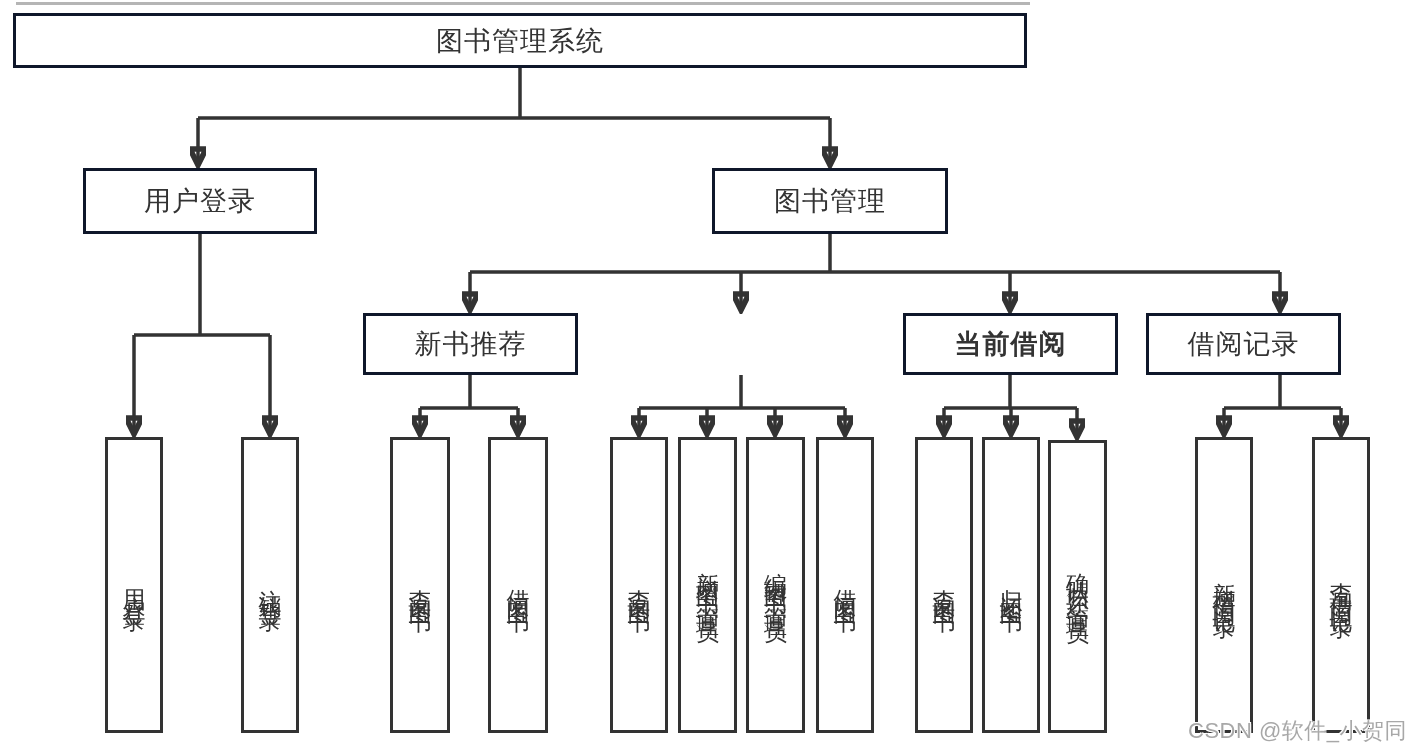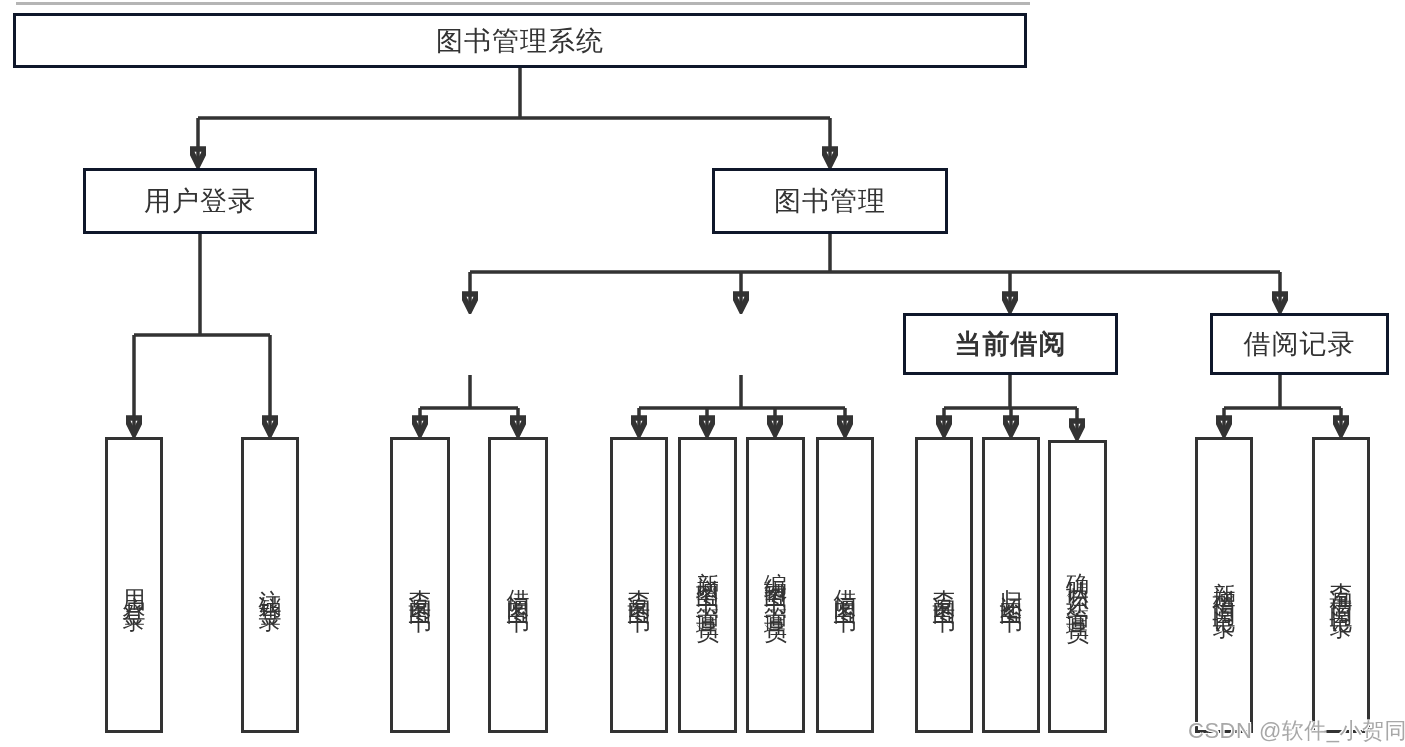--- a/index.html
+++ b/index.html
@@ -108,24 +108,27 @@
     <span>图书管理系统</span>
   </div>
 
   <div class="hbox" style="left:83px;top:168px;width:234px;height:66px;">
     <span>用户登录</span>
   </div>
   <div class="hbox" style="left:712px;top:168px;width:236px;height:66px;">
     <span>图书管理</span>
   </div>
 
+  <div class="hbox" style="left:363px;top:313px;width:215px;height:62px;">
+    <span>新书推荐</span>
+  </div>
   <div class="hbox" style="left:903px;top:313px;width:215px;height:62px;font-weight:bold;">
     <span>当前借阅</span>
   </div>
-  <div class="hbox" style="left:1210px;top:313px;width:179px;height:62px;">
+  <div class="hbox" style="left:1146px;top:313px;width:195px;height:62px;">
     <span>借阅记录</span>
   </div>
 
   <div class="vbox" style="left:105px;top:437px;width:58px;height:296px;">
     <span class="vtext">用户登录</span>
   </div>
   <div class="vbox" style="left:241px;top:437px;width:58px;height:296px;">
     <span class="vtext">注销登录</span>
   </div>
 

